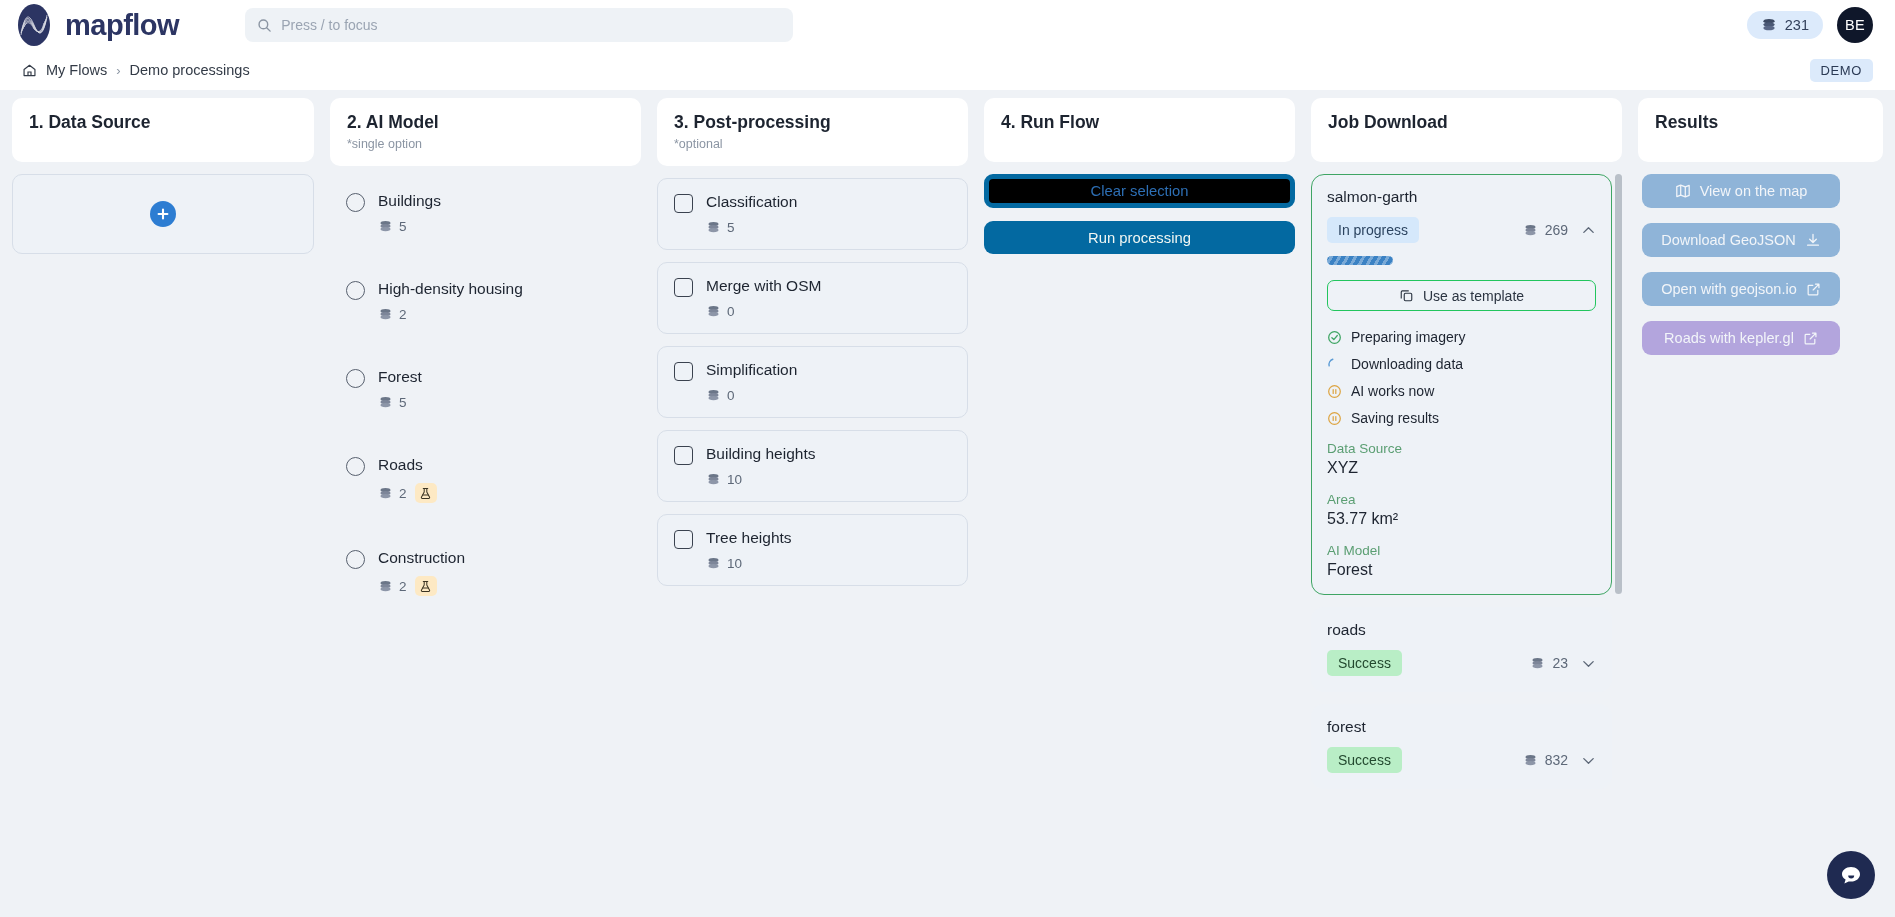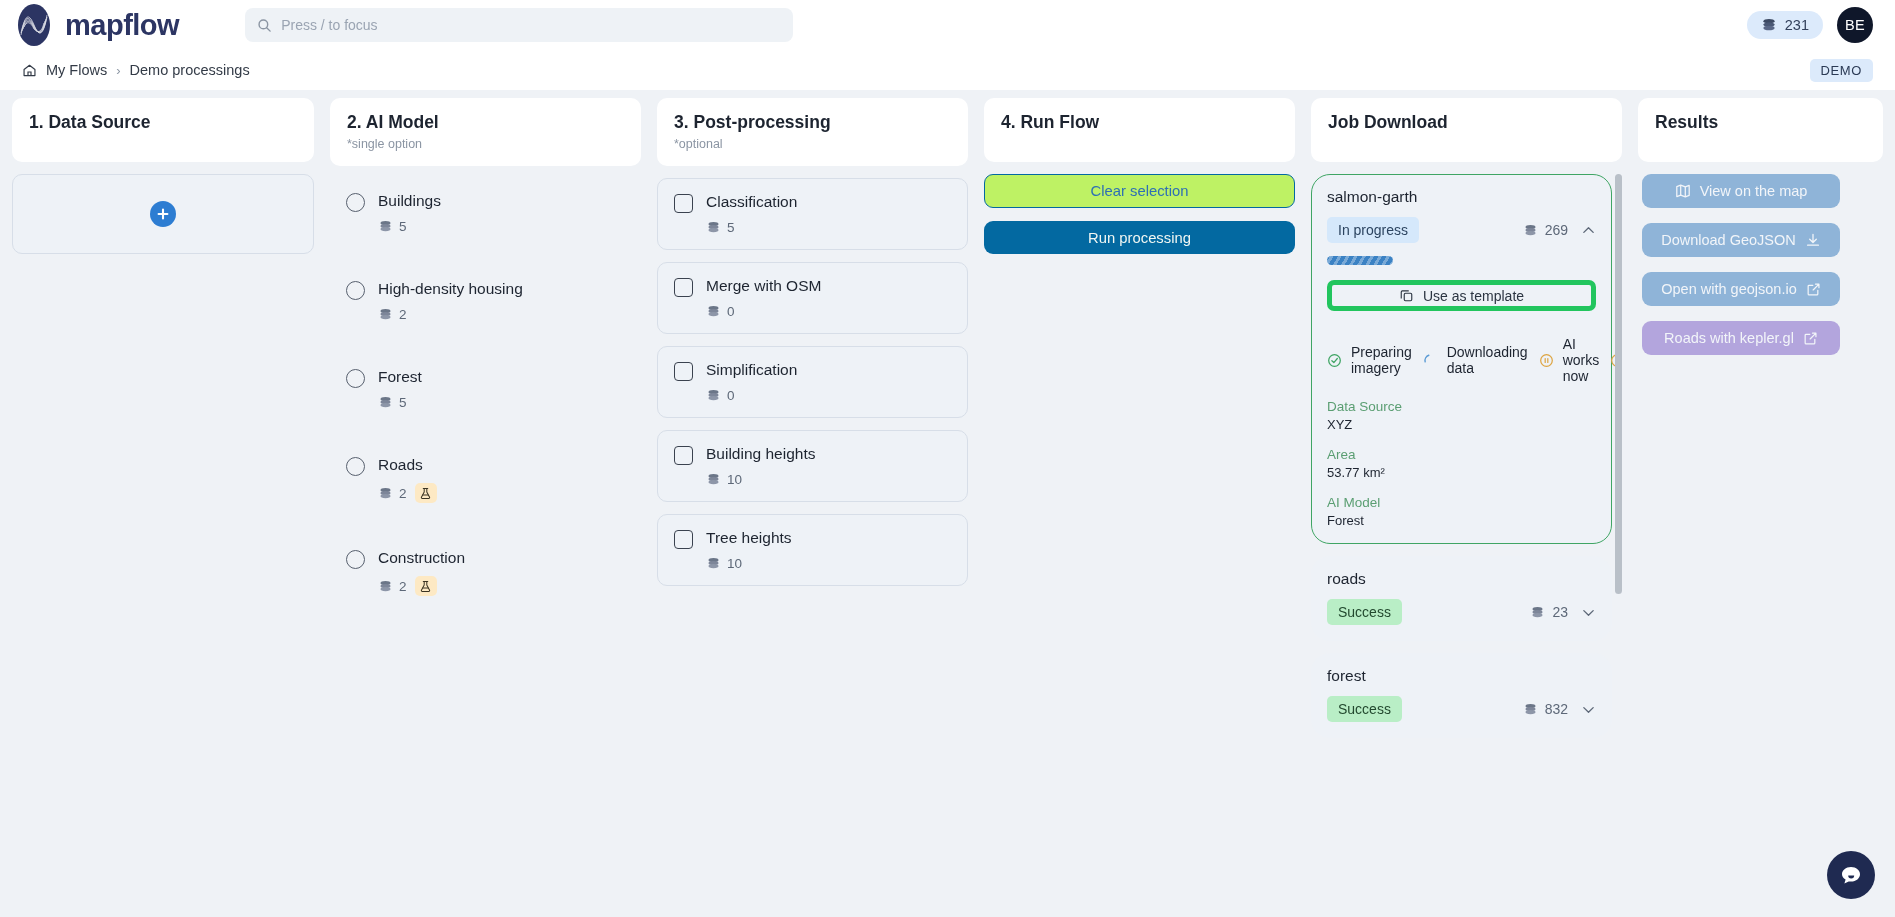--- a/index.html
+++ b/index.html
@@ -129,32 +129,32 @@
   }
 
   
   .btn {
     width: 100%; height: 34px; border-radius: 9px;
     display: flex; align-items: center; justify-content: center;
     font-size: 14.8px; gap: 9px; cursor: pointer; border: none;
     font-family: inherit;
   }
   .btn-outline {
-    background: #bef264; border: 1px solid #0369a1; color: #2d6fb5;
+    background: #000000; border: 5px solid #0369a1; color: #2d6fb5;
     margin-bottom: 13px;
   }
   .btn-run { background: #0369a1; color: #f1f7f3; height: 33px; }
 
   
   .jh-scroll {
     position: relative; height: 100%; overflow: hidden;
     padding-right: 10px;
   }
   .job-card {
-    background: #eef2f7; border-radius: 19px; margin-bottom: 12px;
+    background: #eef2f7; border-radius: 13px; margin-bottom: 12px;
     padding: 14px 16px 16px 16px;
   }
   .job-card.active { border: 1.6px solid #3fa564; padding: 13px 15px 15px 15px; }
   .job-title { font-size: 15.5px; color: #1d2430; margin-bottom: 11px; }
   .job-row { display: flex; align-items: center; }
   .status-badge {
     font-size: 14px; padding: 5px 11px; border-radius: 5px;
   }
   .st-progress { background: #d5e8fb; color: #2c4460; }
   .st-success { background: #b9eec6; color: #23492f; }
@@ -162,29 +162,29 @@
   .job-credits { display: flex; align-items: center; gap: 7px; font-size: 14px; color: #5d6878; }
 
   .progbar {
     margin-top: 13px; width: 66px; height: 9px; border-radius: 5px;
     background: #3b82c4;
     background-image: repeating-linear-gradient(
       -60deg, rgba(255,255,255,.32) 0 3px, rgba(255,255,255,0) 3px 7px);
   }
   .tmpl-btn {
     margin-top: 15px; width: 100%; height: 31px;
-    border: 5px solid #22c55e; border-radius: 7px; background: #eef2f7;
+    border: 1px solid #22c55e; border-radius: 7px; background: #eef2f7;
     display: flex; align-items: center; justify-content: center; gap: 9px;
     font-size: 14px; color: #2b3441; cursor: pointer; font-family: inherit;
   }
-  .steps { margin-top: 25px; display: flex; flex-direction: row; gap: 11px; }
+  .steps { margin-top: 18px; display: flex; flex-direction: column; gap: 11px; }
   .step { display: flex; align-items: center; gap: 9px; font-size: 14px; color: #1d2430; }
   .kv { margin-top: 15px; }
   .kv .k { font-size: 13.5px; color: #5a9e72; margin-bottom: 3px; }
-  .kv .v { font-size: 13px; color: #1d2430; }
+  .kv .v { font-size: 16px; color: #1d2430; }
   .sbar {
     position: absolute; right: 0; top: 0; width: 7px; height: 420px;
     background: #b9c0c8; border-radius: 4px;
   }
 
   
   .res-btn {
     width: 198px; height: 34px; border-radius: 9px; border: none;
     display: flex; align-items: center; justify-content: center; gap: 9px;
     font-size: 14.5px; color: #f2f5f9; margin-bottom: 15px;

